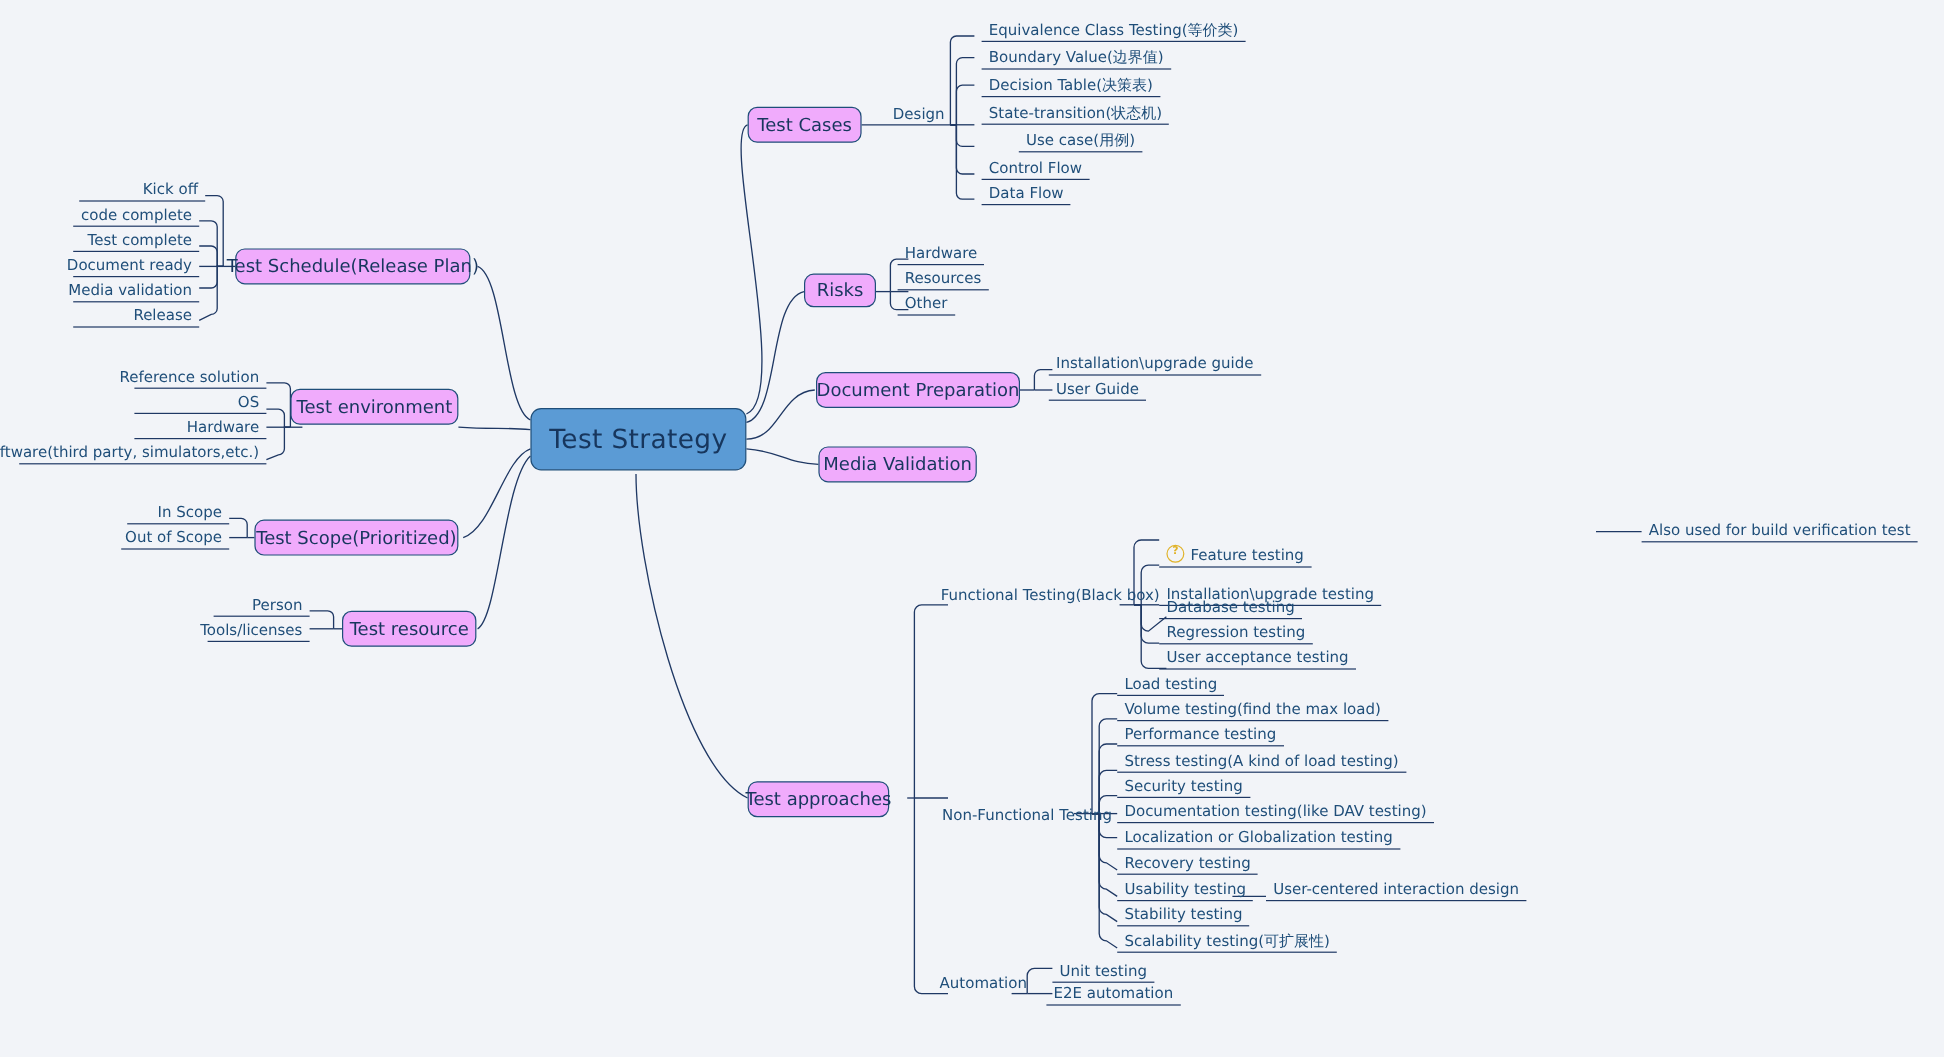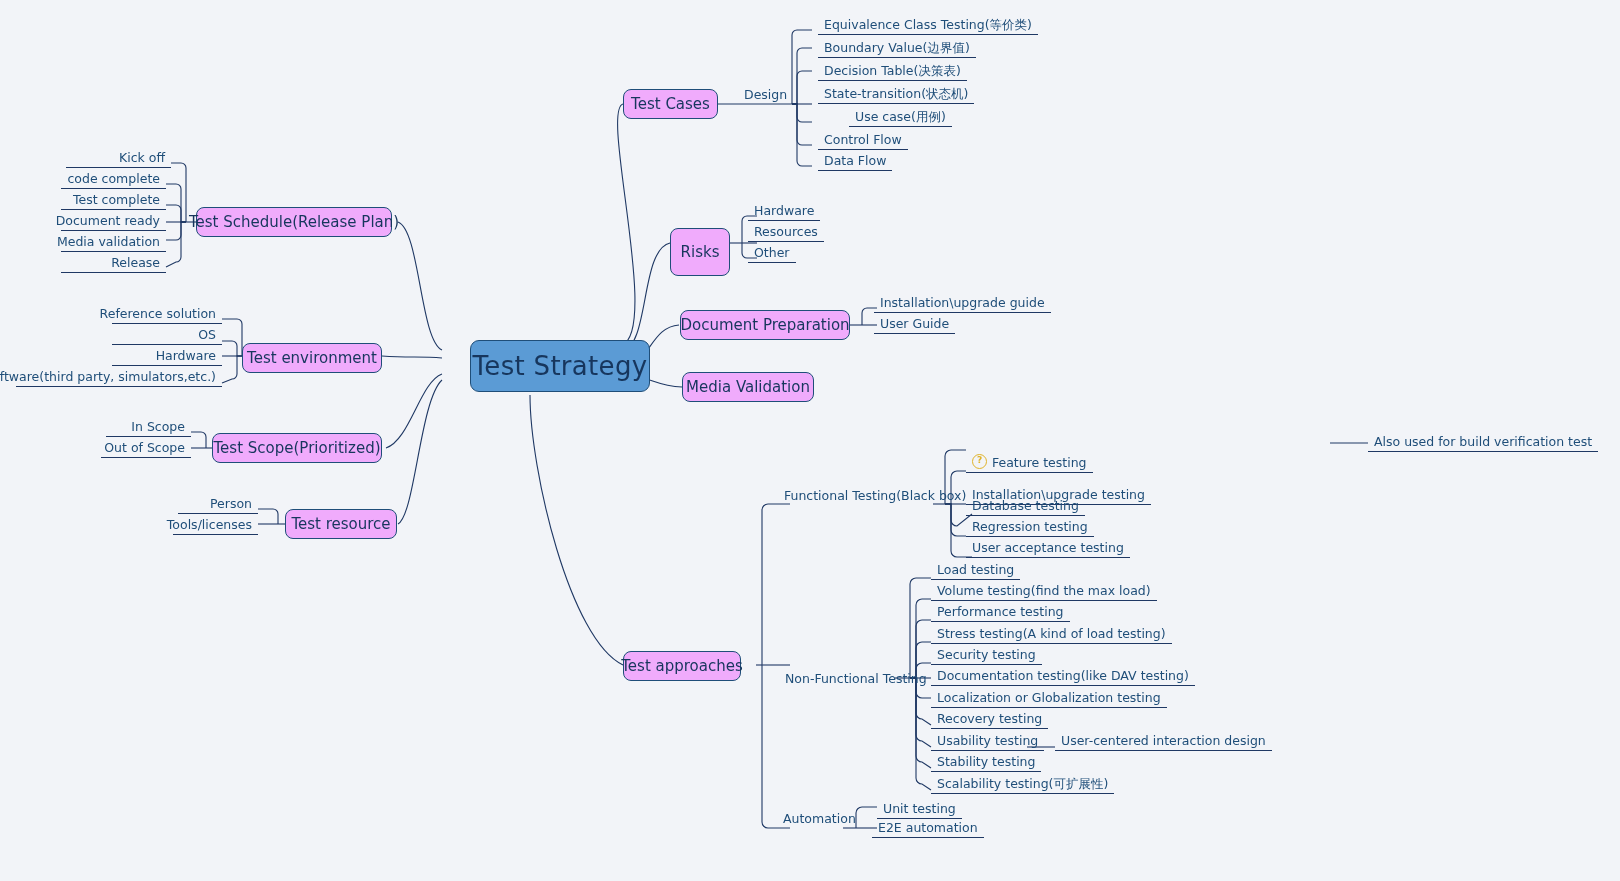--- a/index.html
+++ b/index.html
@@ -13,24 +13,23 @@
   }
   #canvas{position:absolute;left:0;top:0;width:1620px;height:881px;}
   svg#wires{position:absolute;left:0;top:0;width:1620px;height:881px;pointer-events:none;}
   svg#wires path,svg#wires line{fill:none;stroke:#1f3864;stroke-width:1.1;}
 
   
   .node{position:absolute;box-sizing:border-box;white-space:nowrap;}
 
   .root{
     background:#5b9bd5;border:1.3px solid #1f4e79;border-radius:9px;
-    color:#17365d;font-size:26px;
+    color:#17365d;font-size:22px;
     display:flex;align-items:center;justify-content:center;
     letter-spacing:.3px;
-    margin-left:28px;
   }
   .branch{
     background:#f0abfc;border:1.2px solid #1f4e79;border-radius:8px;
     color:#17365d;font-size:15px;
     display:flex;align-items:center;justify-content:center;
     padding:0 12px;
   }
 
   
   .leaf{
@@ -171,21 +170,21 @@
   <div class="node leaf" style="left:818px;top:109px;margin-left:31px;">
     <span>Use case(用例)</span>
     </div>
   <div class="node leaf" style="left:818px;top:132px;">
     <span>Control Flow</span>
     </div>
   <div class="node leaf" style="left:818px;top:153px;">
     <span>Data Flow</span>
     </div>
 
-  <div class="node branch" style="left:670px;top:228px;width:60px;height:48px;">
+  <div class="node branch" style="left:670px;top:228px;width:60px;height:28px;">
     <span>Risks</span>
   </div>
   <div class="node leaf" style="left:748px;top:203px;">
     <span>Hardware</span>
     </div>
   <div class="node leaf" style="left:748px;top:224px;">
     <span>Resources</span>
     </div>
   <div class="node leaf" style="left:748px;top:245px;">
     <span>Other</span>
@@ -220,21 +219,21 @@
   <div class="node leaf ra" style="left:61px;top:213px;width:105px;">
     <span>Document ready</span>
     </div>
   <div class="node leaf ra" style="left:61px;top:234px;width:105px;">
     <span>Media validation</span>
     </div>
   <div class="node leaf ra" style="left:61px;top:255px;width:105px;">
     <span>Release</span>
     </div>
 
-  <div class="node branch" style="left:242px;top:343px;width:140px;height:30px;">
+  <div class="node branch" style="left:242px;top:324px;width:140px;height:30px;">
     <span>Test environment</span>
   </div>
   <div class="node leaf ra" style="left:112px;top:306px;width:110px;">
     <span>Reference solution</span>
     </div>
   <div class="node leaf ra" style="left:112px;top:327px;width:110px;">
     <span>OS</span>
     </div>
   <div class="node leaf ra" style="left:112px;top:348px;width:110px;">
     <span>Hardware</span>

